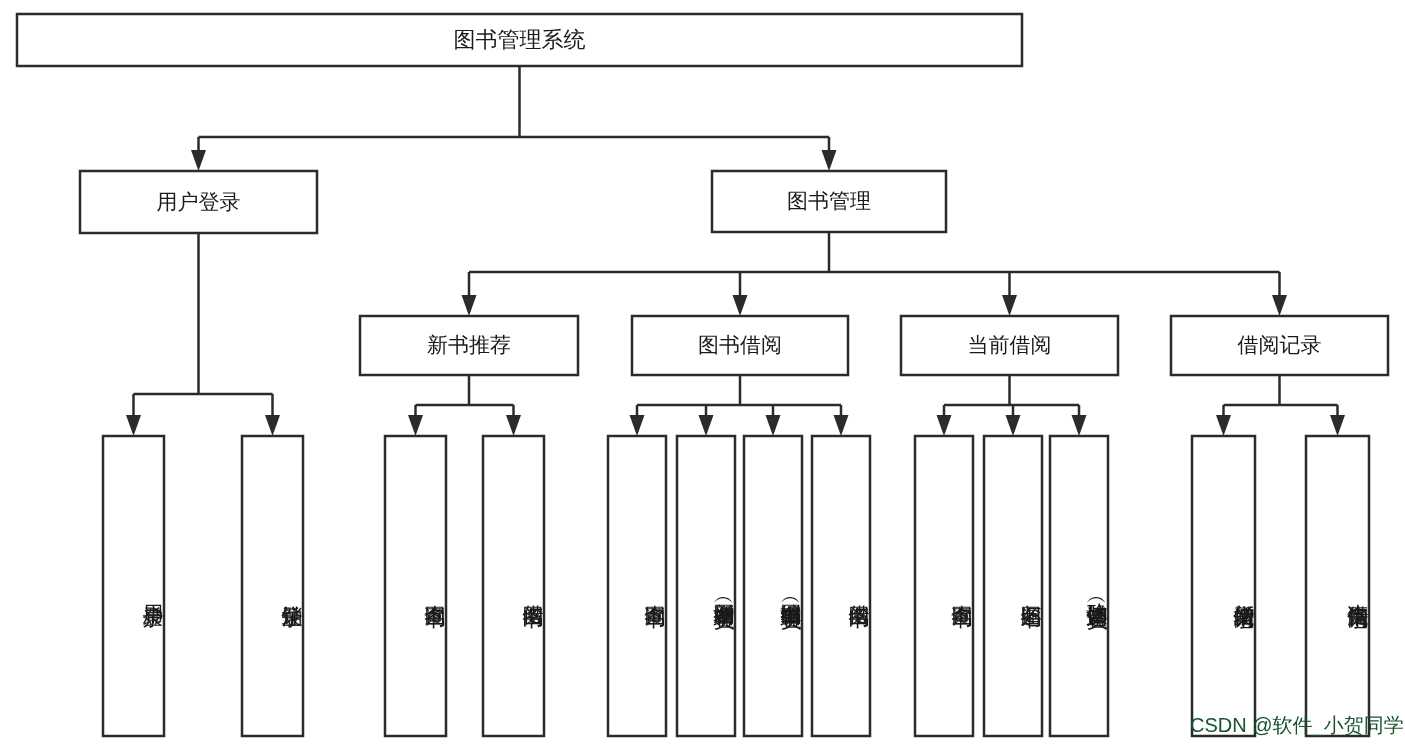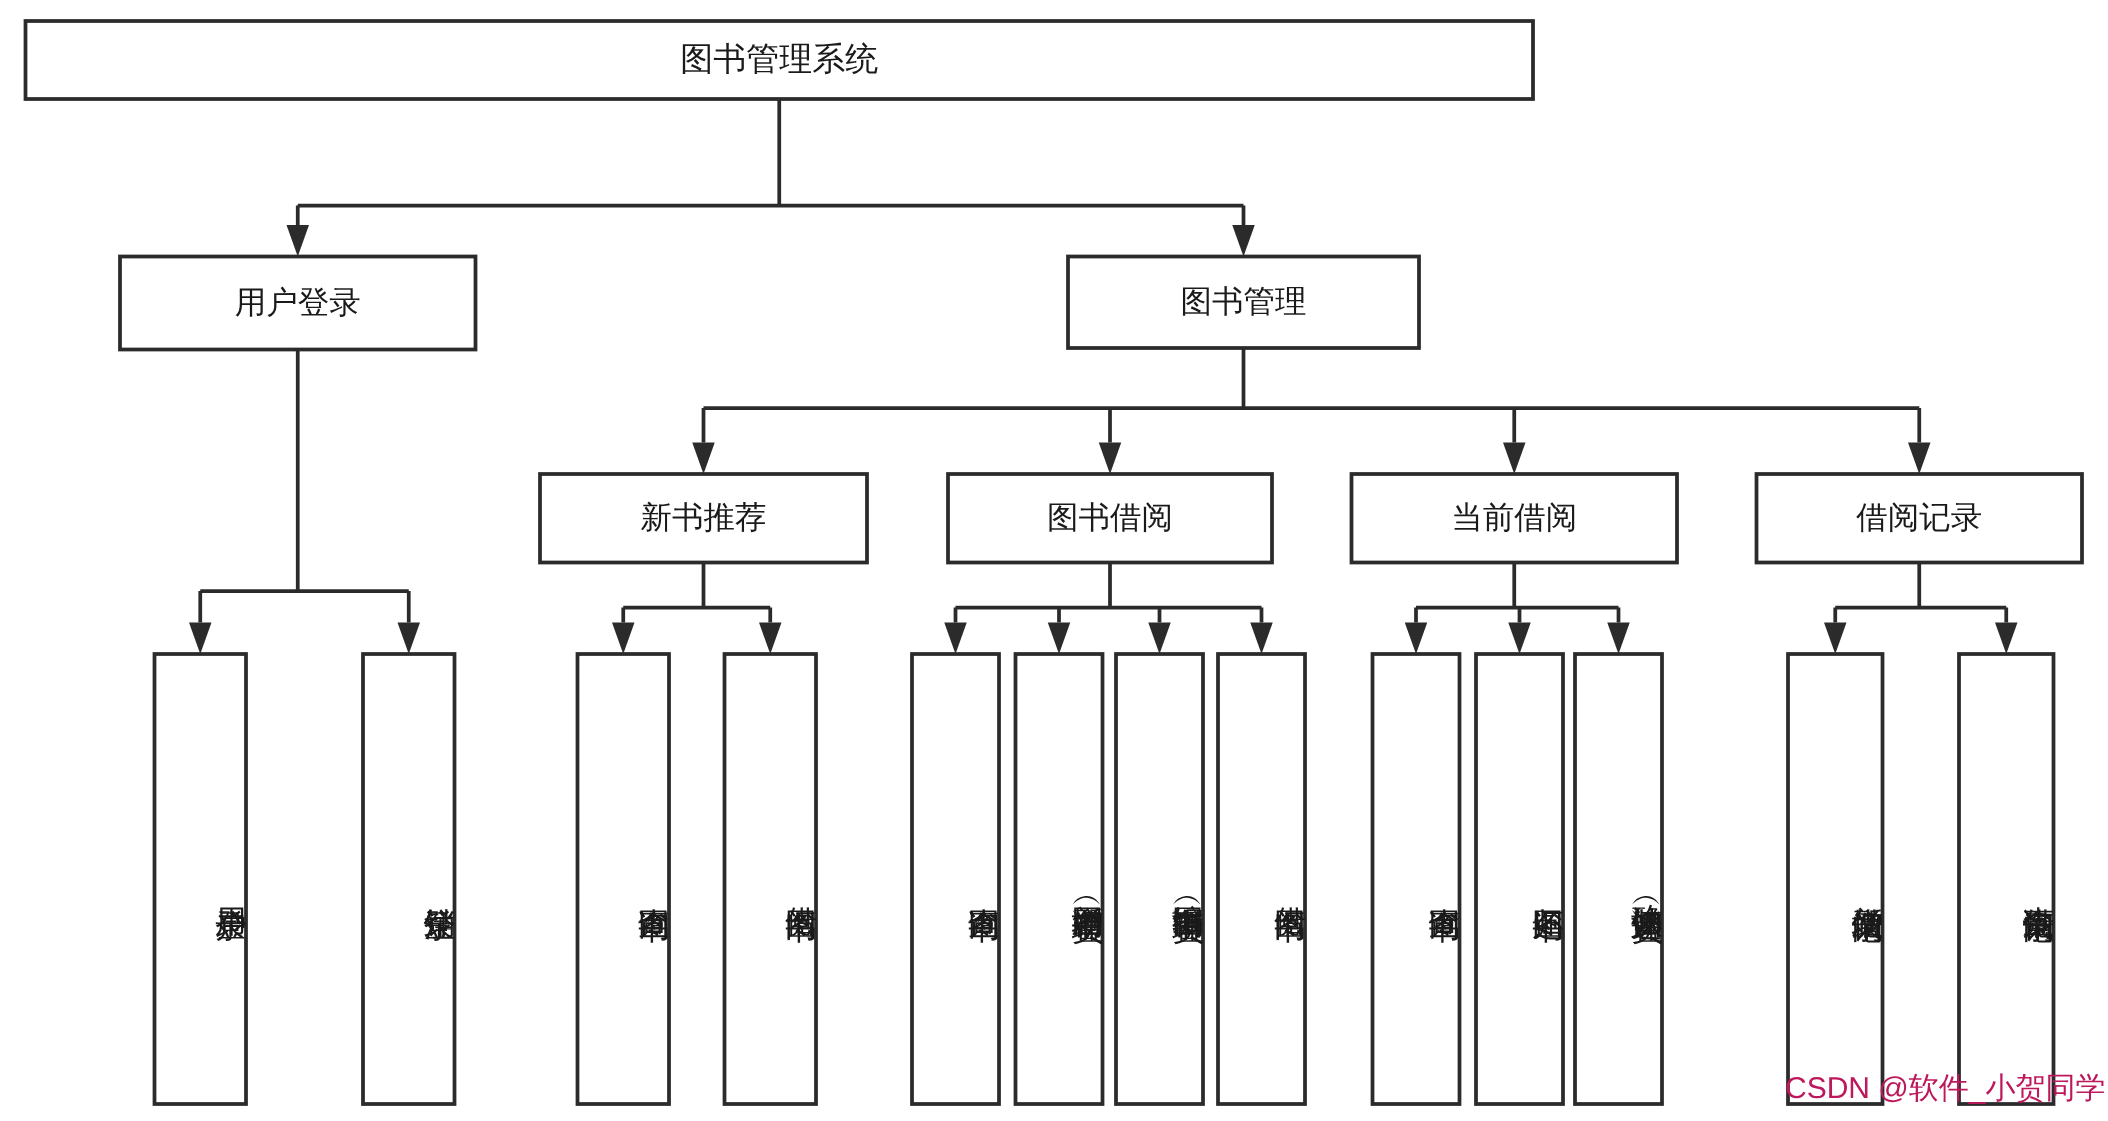--- a/index.html
+++ b/index.html
@@ -69,21 +69,21 @@
     display: flex;
     align-items: flex-start;
     justify-content: center;
     white-space: nowrap;
     user-select: none;
   }
   .watermark {
     position: absolute;
     font-family: "Liberation Sans", "DejaVu Sans", sans-serif;
     font-size: 20px;
-    color: #be185d;
+    color: #14532d;
     white-space: nowrap;
     user-select: none;
   }
 </style>
 </head>
 <body>
 
 <div id="diagram-root">
 
   <svg class="diagram-canvas" viewBox="0 0 1405 747">

